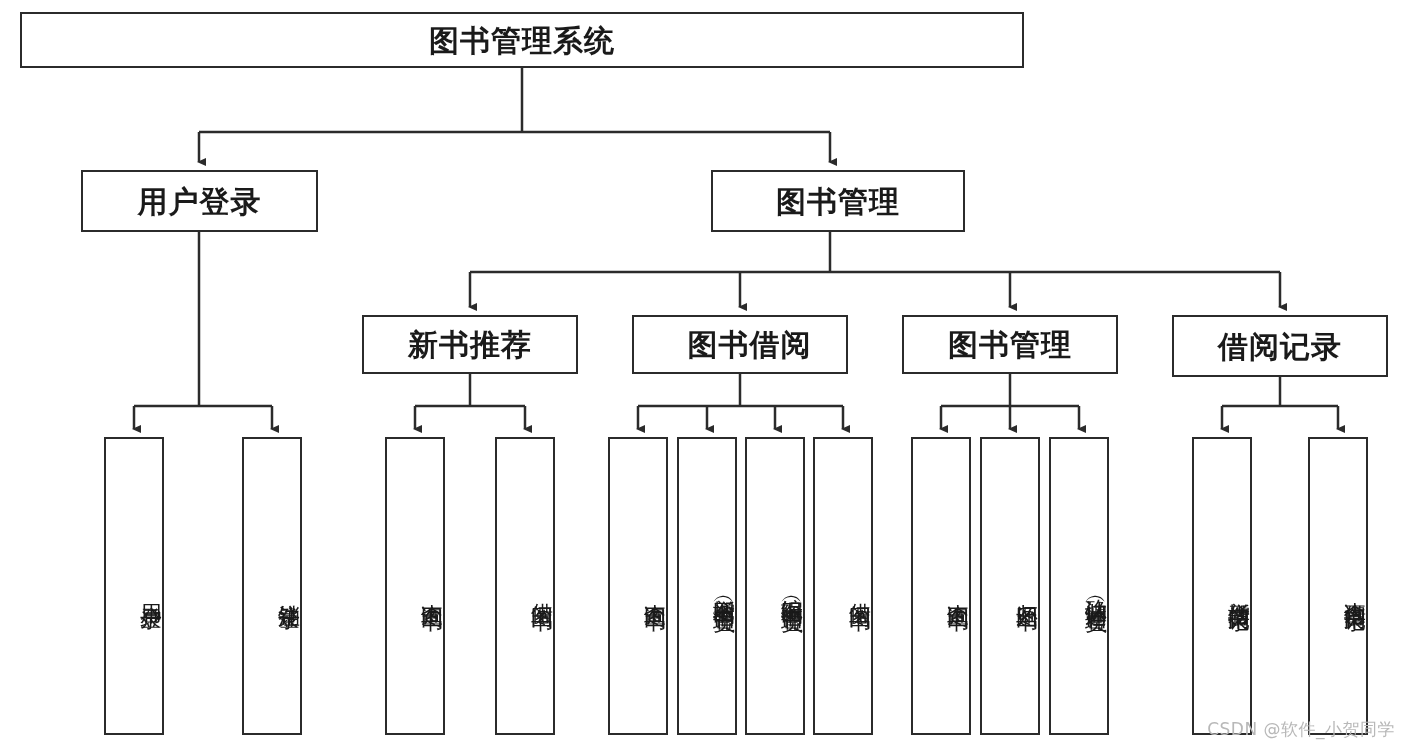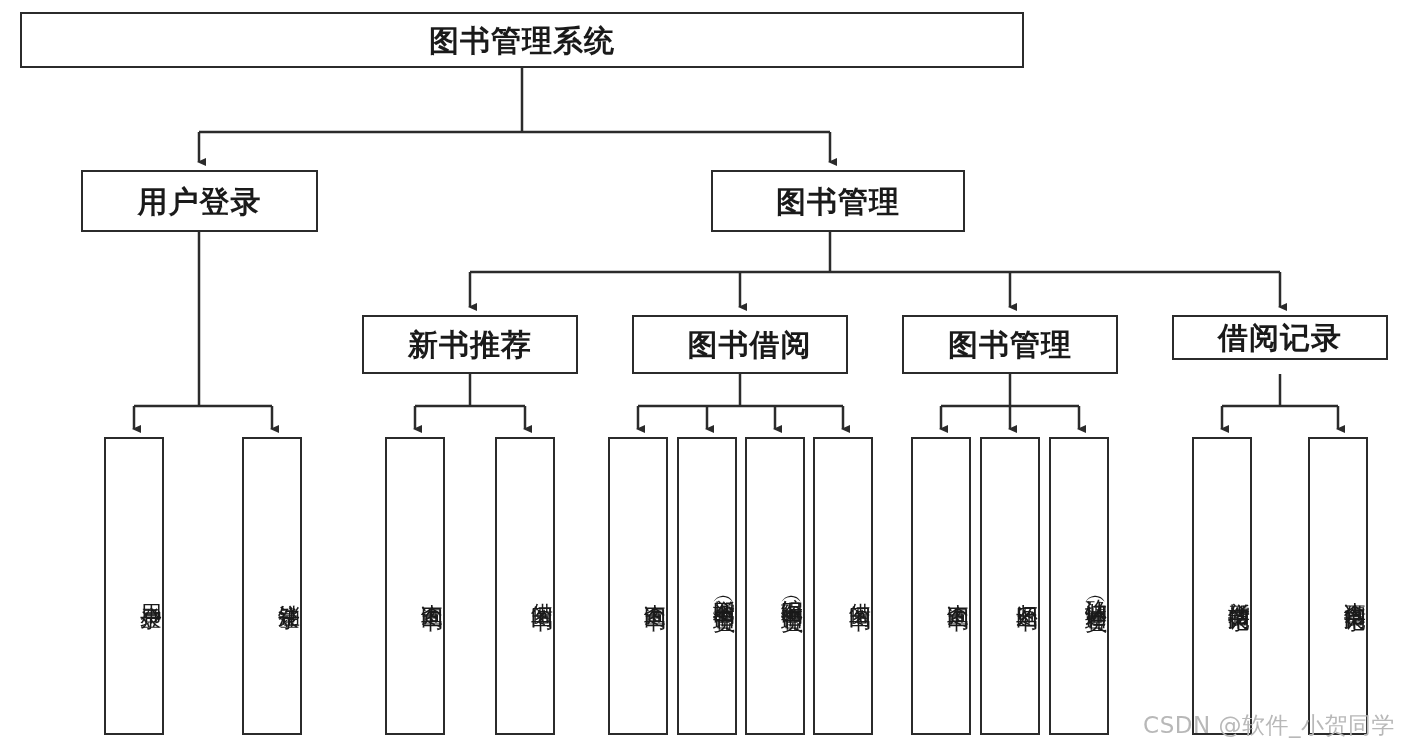--- a/index.html
+++ b/index.html
@@ -48,21 +48,21 @@
   .node.v > .vtext{
     writing-mode:vertical-rl;
     text-orientation:upright;
     display:block;
     line-height:1;
   }
   #watermark{
     position:absolute;
     right:10px;
     bottom:6px;
-    font-size:23px;
+    font-size:17px;
     color:#b8b8b8;
     letter-spacing:0.5px;
     white-space:nowrap;
   }
 </style>
 </head>
 <body>
 
 <div id="canvas">
 
@@ -129,21 +129,21 @@
 
   <div class="node h" style="left:362px; top:315px; width:216px; height:59px;">
     <span>新书推荐</span>
   </div>
   <div class="node h" style="left:632px; top:315px; width:216px; height:59px;padding-left:19px;">
     <span>图书借阅</span>
   </div>
   <div class="node h" style="left:902px; top:315px; width:216px; height:59px;">
     <span>图书管理</span>
   </div>
-  <div class="node h" style="left:1172px; top:315px; width:216px; height:45px;">
+  <div class="node h" style="left:1172px; top:315px; width:216px; height:62px;">
     <span>借阅记录</span>
   </div>
 
   <div class="node v" style="left:104px; top:437px; width:60px; height:298px;">
     <span class="vtext">用户登录</span>
   </div>
   <div class="node v" style="left:242px; top:437px; width:60px; height:298px;">
     <span class="vtext">注销登录</span>
   </div>
 

